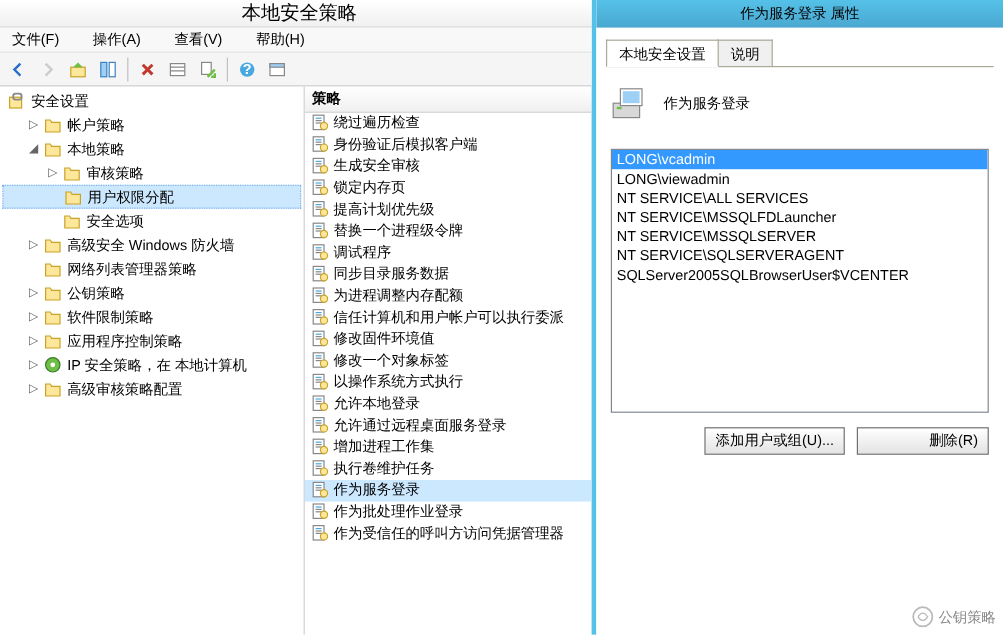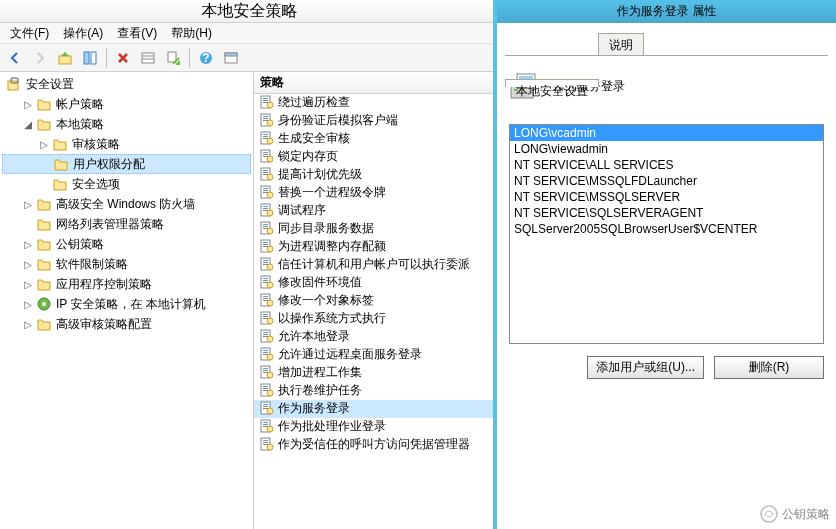--- a/index.html
+++ b/index.html
@@ -5,21 +5,21 @@
     * { margin: 0; padding: 0; box-sizing: border-box; font-family: "Microsoft YaHei", SimSun, Arial, sans-serif; font-size: 12px; }
     body { display: flex; width: 836px; height: 529px; background: #fff; overflow: hidden; }
     
     .left-panel { width: 497px; display: flex; flex-direction: column; border-right: 4px solid #55c1e8; }
     .right-panel { flex: 1; display: flex; flex-direction: column; background: #fff; }
     
     .title-bar { height: 23px; background: linear-gradient(#fff, #f0f0f0); display: flex; align-items: center; padding-left: 6px; border-bottom: 1px solid #d0d0d0; }
     .left-panel .title-bar { justify-content: center; }
     .title-text { font-size: 16px; }
     
-    .menu-bar { height: 21px; display: flex; padding: 0 4px; gap: 2px; border-bottom: 1px solid #e0e0e0; background: #f8f8f8; }
+    .menu-bar { height: 21px; display: flex; padding: 0 4px; gap: 16px; border-bottom: 1px solid #e0e0e0; background: #f8f8f8; }
     .menu-item { padding: 2px 6px; cursor: default; }
     
     .toolbar { height: 28px; display: flex; align-items: center; padding: 0 4px; gap: 3px; border-bottom: 1px solid #d0d0d0; background: #f5f5f5; }
     .tb-btn { width: 22px; height: 22px; display: flex; align-items: center; justify-content: center; border: 1px solid transparent; cursor: pointer; }
     .tb-sep { width: 1px; height: 20px; background: #c0c0c0; margin: 0 2px; }
     
     .content-area { flex: 1; display: flex; overflow: hidden; }
     .tree-panel { width: 254px; border-right: 1px solid #d0d0d0; overflow-y: auto; padding: 2px; }
     .list-panel { flex: 1; overflow-y: auto; }
     
@@ -34,31 +34,31 @@
     
     .list-header { height: 22px; background: linear-gradient(#fff, #f0f0f0); border-bottom: 1px solid #d0d0d0; display: flex; align-items: center; padding-left: 6px; font-weight: bold; }
     .list-item { display: flex; align-items: flex-start; height: 18px; padding-left: 4px; cursor: default; white-space: nowrap; }
     .list-item.selected { background: #cce8ff; }
     .list-icon { width: 16px; height: 16px; margin-right: 4px; display: inline-block; }
     
     
     .right-title { height: 23px; background: linear-gradient(#55c1e8, #4aa8d0); display: flex; align-items: center; justify-content: center; color: #000; }
     .tabs-container { margin: 10px 8px 0 8px; border-bottom: 1px solid #aca899; display: flex; position: relative; height: 23px;}
     .tab { padding: 3px 10px; border: 1px solid #aca899; border-bottom: none; background: #f0f0f0; margin-right: -1px; cursor: pointer; position: relative; }
-    .tab.active { background: #fff; z-index: 2; border-bottom: 1px solid #fff; margin-bottom: -1px; margin-top: 46px; }
+    .tab.active { background: #fff; z-index: 2; border-bottom: 1px solid #fff; margin-bottom: -1px; }
     
     .prop-header { display: flex; align-items: center; padding: 14px 10px; gap: 14px; }
     .prop-icon { width: 32px; height: 32px; }
     
     .user-list { margin: 8px 12px 0 12px; border: 1px solid #828790; height: 220px; overflow-y: auto; background: #fff; }
     .user-item { padding: 1px 4px; cursor: default; }
     .user-item.selected { background: #3399ff; color: #fff; }
     
     .btn-row { display: flex; justify-content: flex-end; gap: 10px; padding: 12px; }
-    .win-btn { min-width: 110px; height: 23px; background: linear-gradient(#fff, #e3e3e3); border: 1px solid #707070; font-size: 12px; cursor: pointer; padding: 0 8px; }
+    .win-btn { min-width: 110px; height: 23px; background: linear-gradient(#fff, #e3e3e3); border: 1px solid #707070; font-size: 12px; cursor: pointer; padding: 0 8px; text-align: right; }
     
     .watermark { position: absolute; right: 6px; bottom: 6px; font-size: 11px; color: #888; display:flex; align-items:center; gap:4px; background:#fff; }
   </style>
 </head>
 <body>
 
 <div class="left-panel">
   <div class="title-bar">
     <span class="title-text">本地安全策略</span>
   </div>

